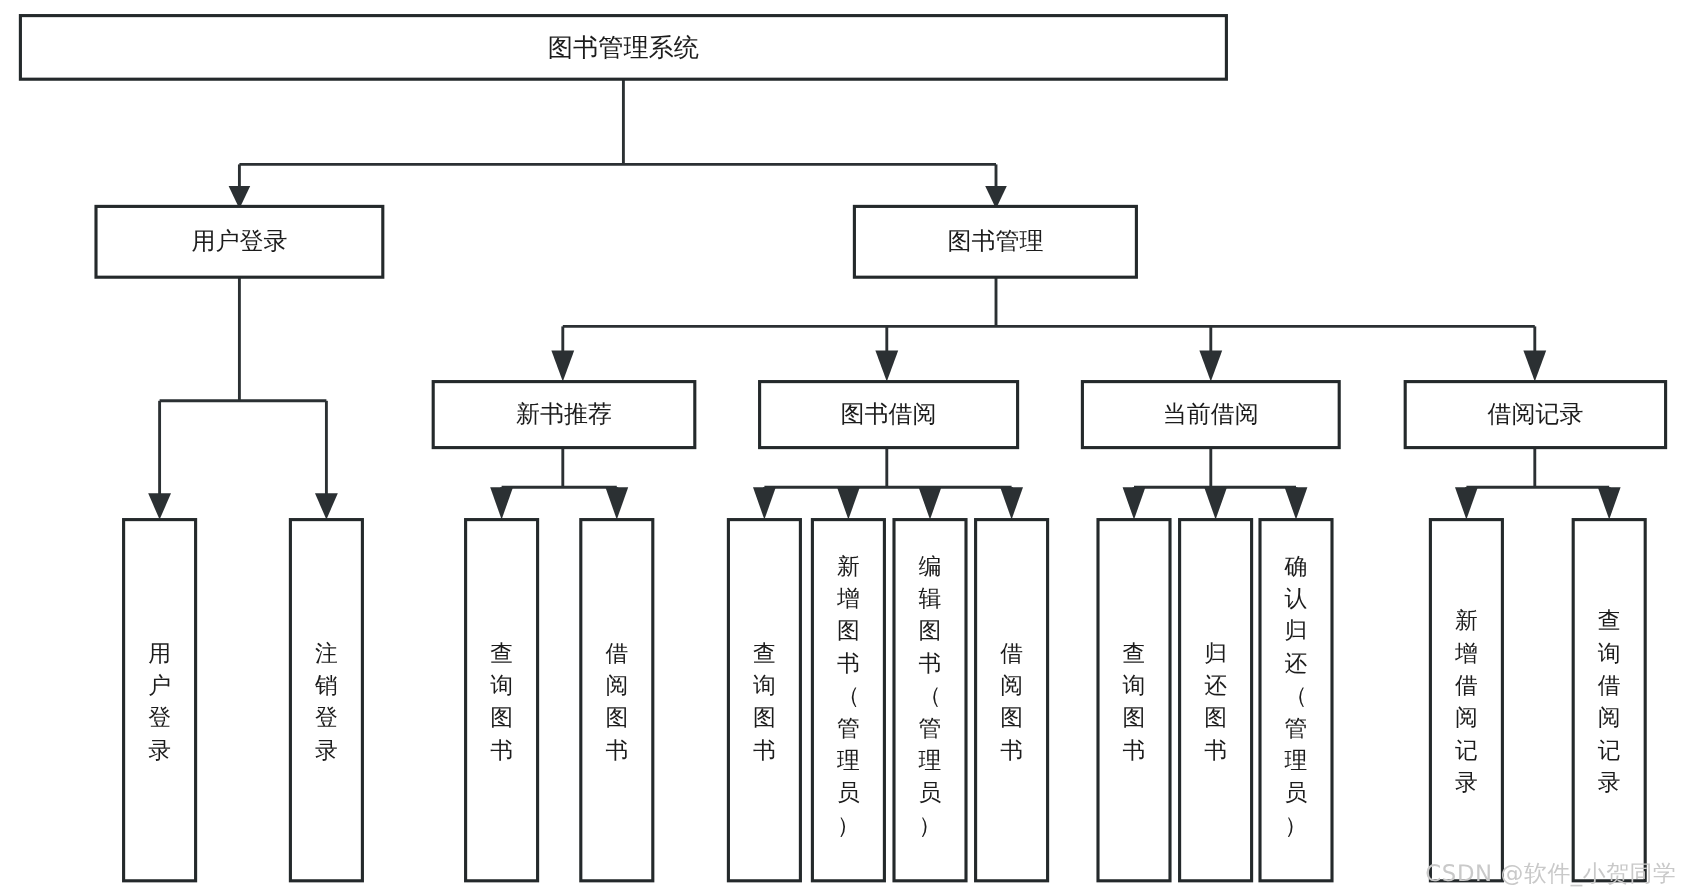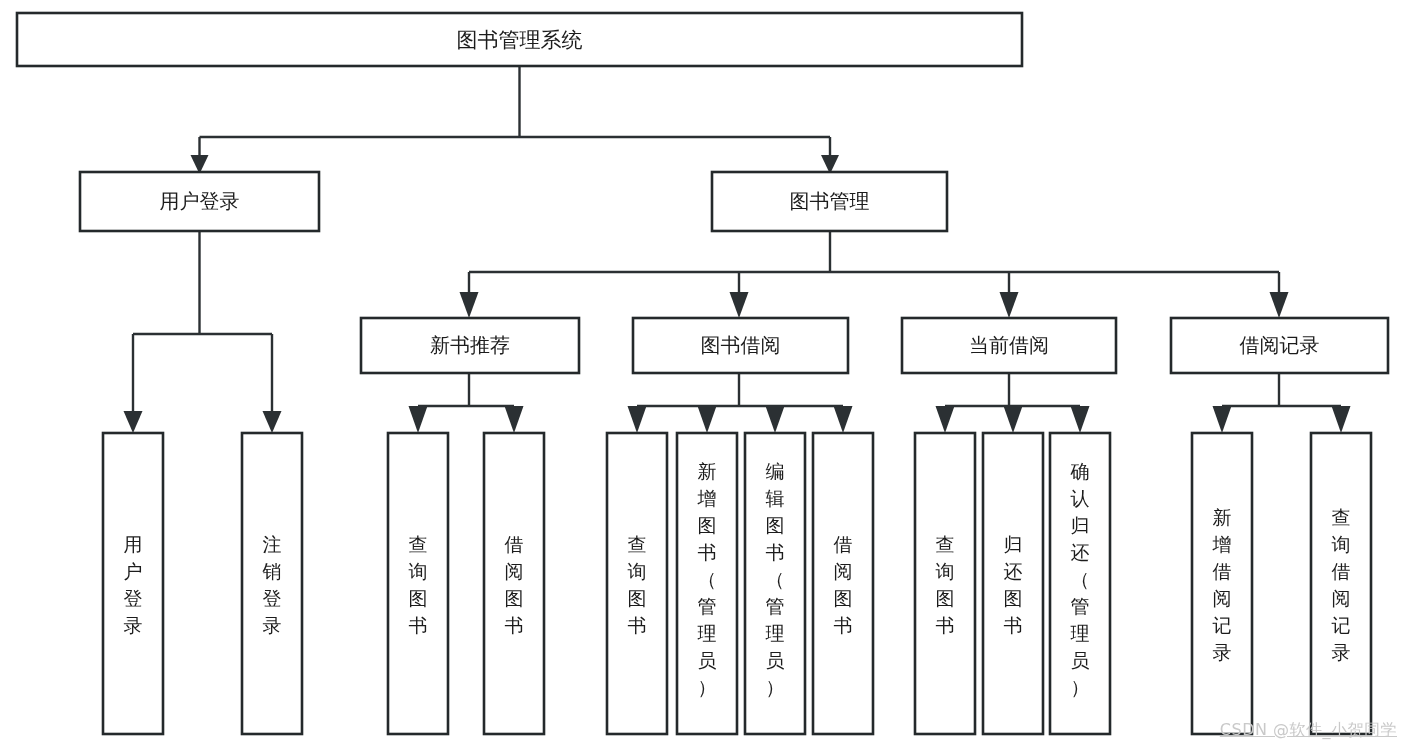--- a/index.html
+++ b/index.html
@@ -59,26 +59,25 @@
     font-family: "DejaVu Sans", "Liberation Sans", sans-serif;
     fill: #1c1c1c;
     font-size: 19px;
     text-anchor: middle;
   }
   .watermark {
     position: absolute;
     right: 8px;
     bottom: 6px;
     font-family: "DejaVu Sans", "Liberation Sans", sans-serif;
-    font-size: 16px;
+    font-size: 19px;
     color: #c9c9c9;
     letter-spacing: 0.5px;
     white-space: nowrap;
     user-select: none;
-    text-decoration: underline;
   }
 </style>
 </head>
 <body>
 
 <div id="diagram-root">
 
   <svg id="tree-svg" viewBox="0 0 1405 747">
 
     <g>

